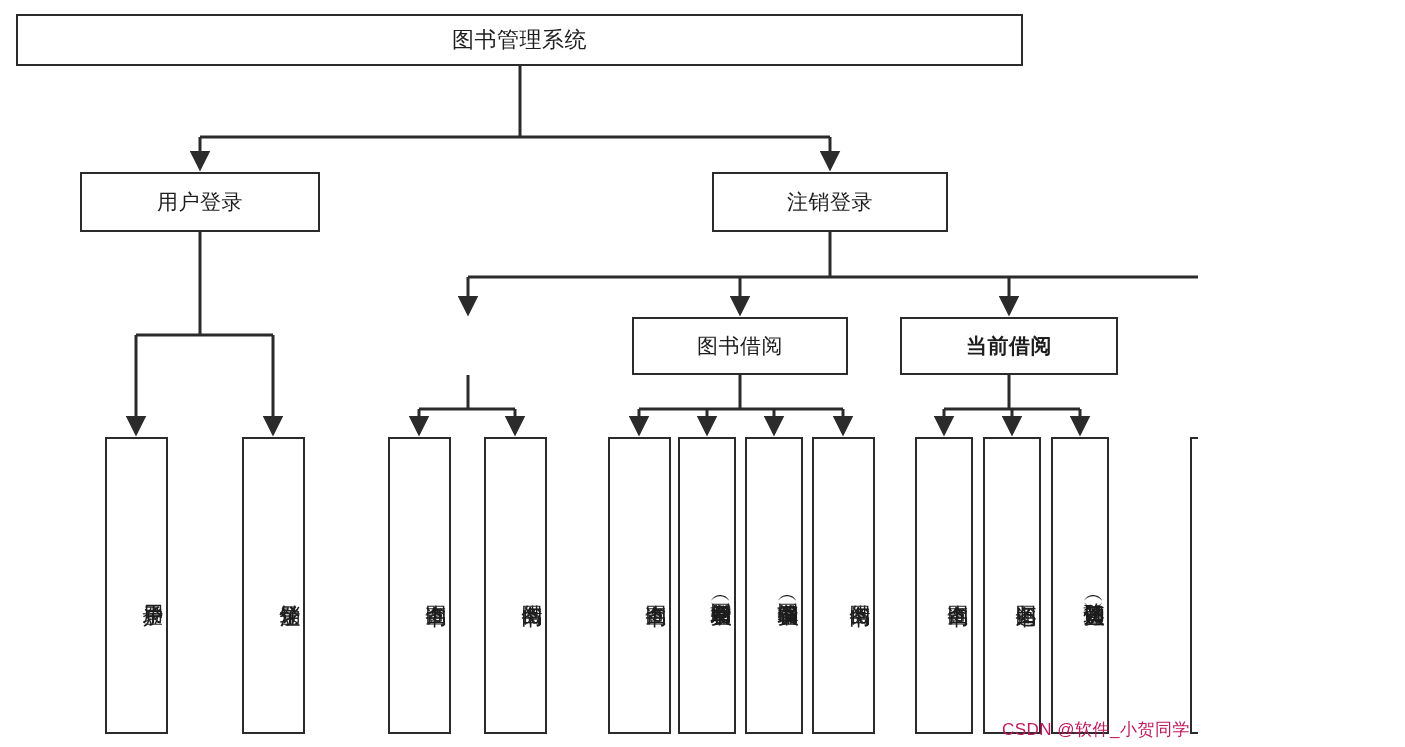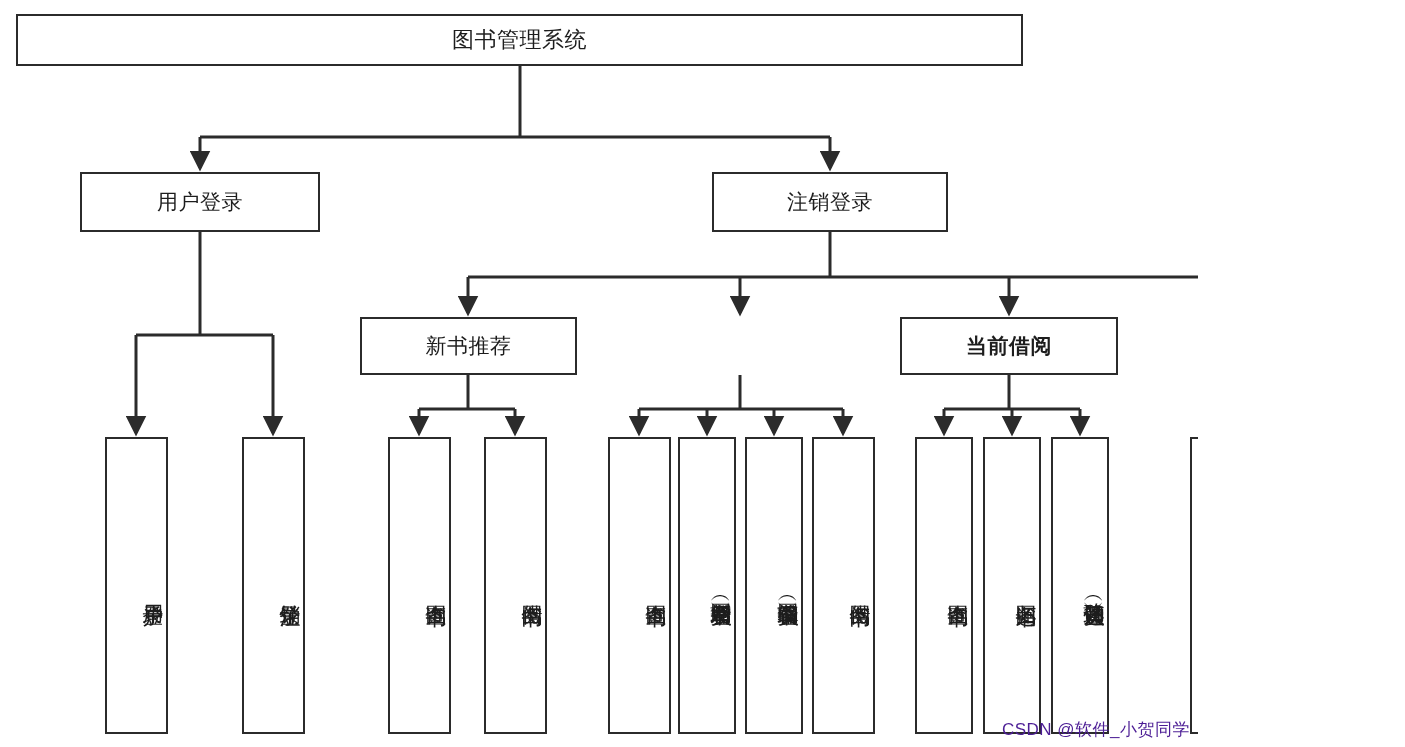--- a/index.html
+++ b/index.html
@@ -57,21 +57,21 @@
   }
   .node.vert > span {
     writing-mode: vertical-rl;
     text-orientation: upright;
   }
   .watermark {
     position: absolute;
     right: 8px;
     bottom: 6px;
     font-size: 17px;
-    color: #4c1d95;
+    color: #be185d;
     letter-spacing: 0.5px;
     white-space: nowrap;
   }
 </style>
 </head>
 <body>
 
 <div id="canvas">
 
   <svg id="edges" viewBox="0 0 1405 747" xmlns="http://www.w3.org/2000/svg">
@@ -131,22 +131,22 @@
     <span>图书管理系统</span>
   </div>
 
   <div class="node horiz" style="left: 80px; top: 172px; width: 240px; height: 60px;">
     <span>用户登录</span>
   </div>
   <div class="node horiz" style="left: 712px; top: 172px; width: 236px; height: 60px;">
     <span>注销登录</span>
   </div>
 
-  <div class="node horiz" style="left: 360px; top: 317px; width: 217px; height: 58px;">
-    <span>新书推荐</span>
+  <div class="node horiz" style="left: 632px; top: 317px; width: 216px; height: 58px;">
+    <span>图书借阅</span>
   </div>
   <div class="node horiz" style="left: 900px; top: 317px; width: 218px; height: 58px; font-weight: bold;">
     <span>当前借阅</span>
   </div>
 
   <div class="node vert" style="left: 105px; top: 437px; width: 63px; height: 297px;">
     <span>用户登录</span>
   </div>
   <div class="node vert" style="left: 242px; top: 437px; width: 63px; height: 297px;">
     <span>注销登录</span>

